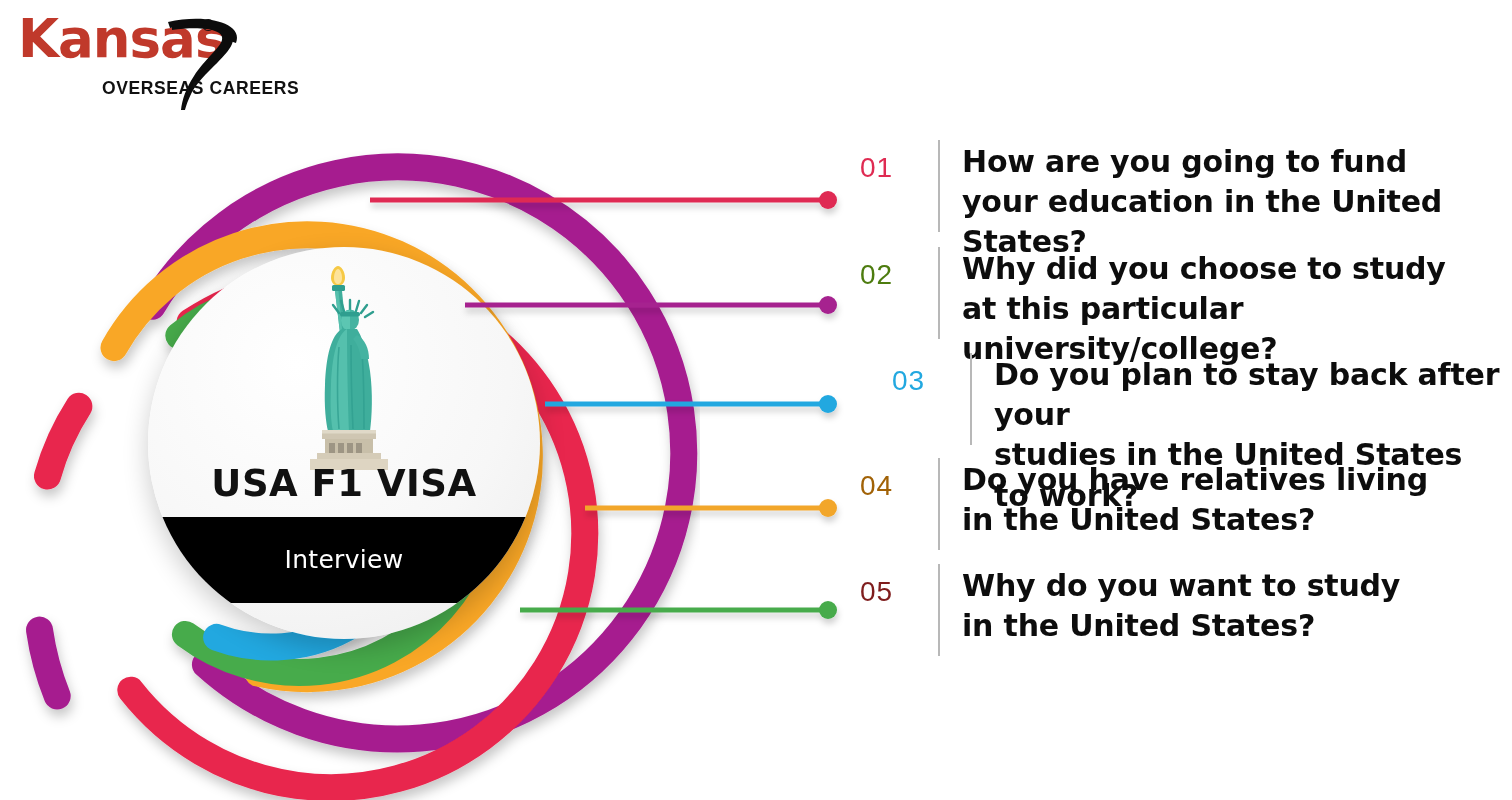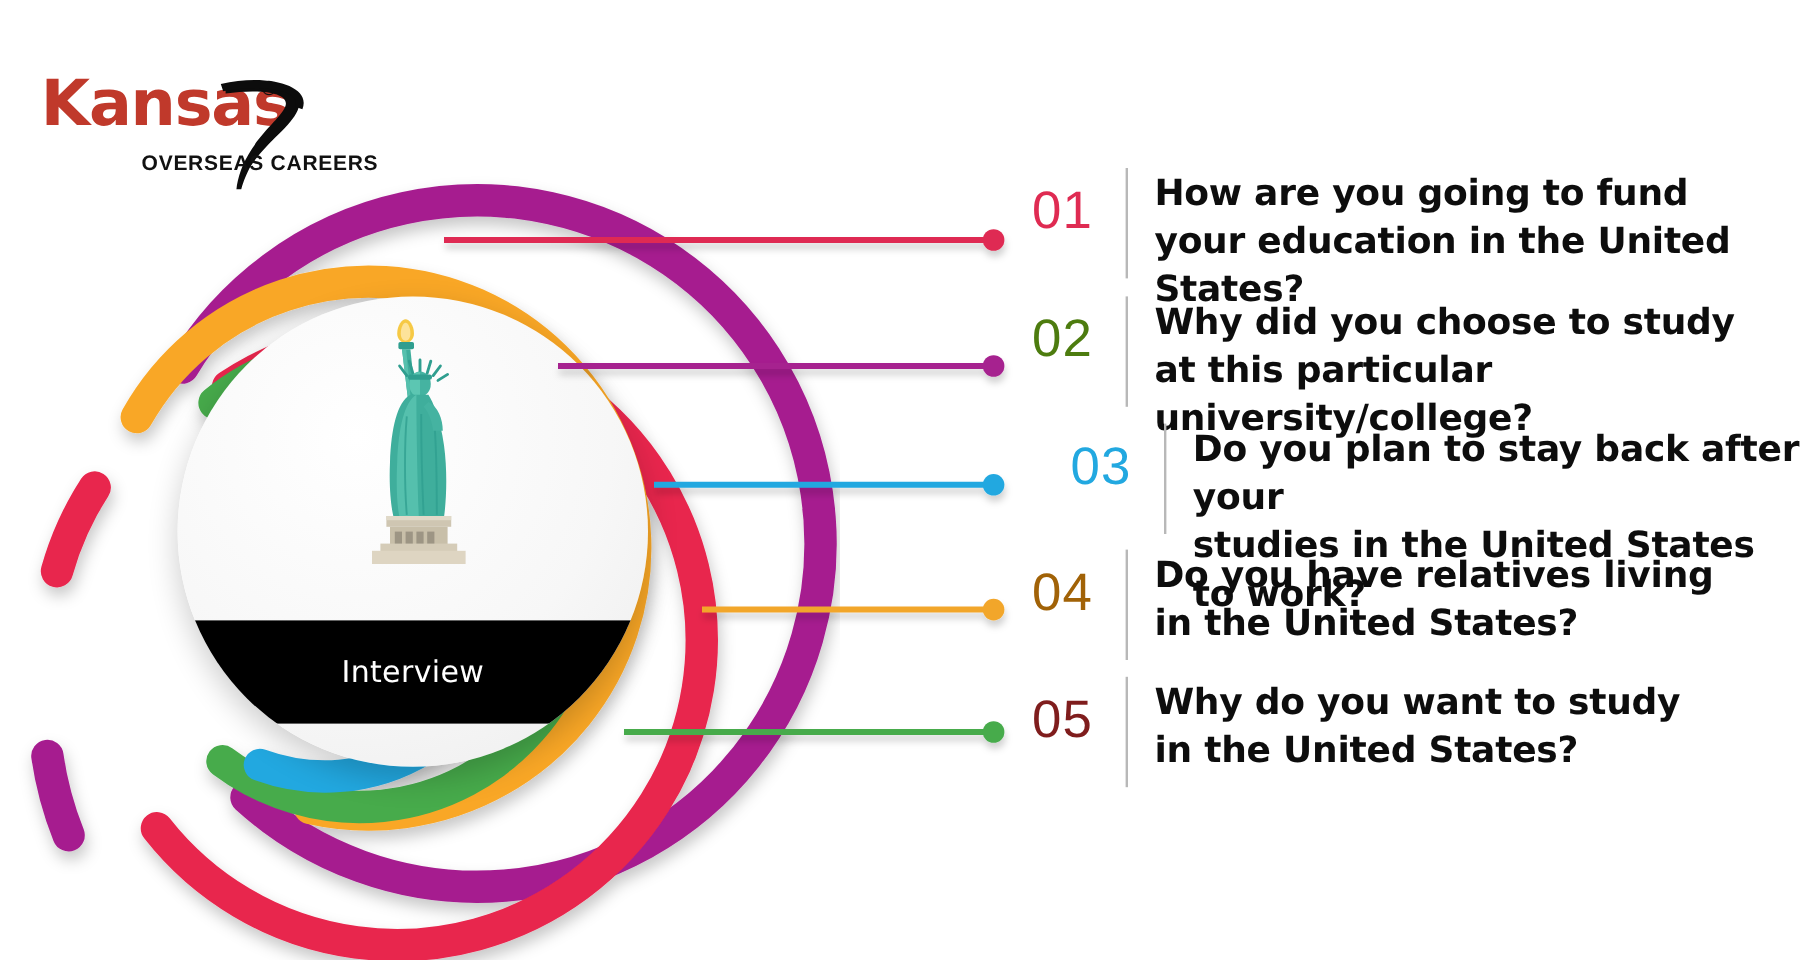--- a/index.html
+++ b/index.html
@@ -12,25 +12,24 @@
     height: 800px;
     position: relative;
     overflow: hidden;
     font-family: "Liberation Sans", sans-serif;
     -webkit-font-smoothing: antialiased;
   }
 
   
   #logo {
     position: absolute;
-    left: 34px;
+    left: 18px;
     top: 10px;
     width: 290px;
     height: 95px;
-    margin-top: 48px;
   }
   #logo-wordmark {
     position: absolute;
     left: 0;
     top: 2px;
     font-family: "DejaVu Sans", sans-serif;
     font-size: 53px;
     font-weight: 700;
     color: #c0392b;
     letter-spacing: -1px;
@@ -161,21 +160,21 @@
   .qrow {
     position: absolute;
     left: 0;
     display: flex;
     align-items: flex-start;
   }
   .qnum {
     width: 78px;
     flex: 0 0 78px;
     font-family: "Liberation Sans", sans-serif;
-    font-size: 44px;
+    font-size: 28px;
     font-weight: 300;
     line-height: 1;
     letter-spacing: 1px;
     text-align: left;
     padding-top: 14px;
   }
   .qdiv {
     width: 2px;
     flex: 0 0 2px;
     background: #b8b8b8;
@@ -276,20 +275,21 @@
       <rect x="56" y="174" width="48" height="26" fill="#c8bfa9"></rect>
       <rect x="60" y="178" width="6" height="18" fill="#9d9584"></rect>
       <rect x="69" y="178" width="6" height="18" fill="#9d9584"></rect>
       <rect x="78" y="178" width="6" height="18" fill="#9d9584"></rect>
       <rect x="87" y="178" width="6" height="18" fill="#9d9584"></rect>
 
       <rect x="48" y="188" width="64" height="8" fill="#d5ccb8"></rect>
       <rect x="41" y="194" width="78" height="11" fill="#ded5c2"></rect>
     </svg>
 
+    <div id="title-main">USA F1 VISA</div>
 
     <div id="title-band">
       <div class="line1">Interview</div>
     </div>
   </div>
 </div>
 
 <svg id="connectors" viewBox="0 0 1512 800">
   <defs>
     <filter id="lsh" x="-20%" y="-60%" width="140%" height="260%">

